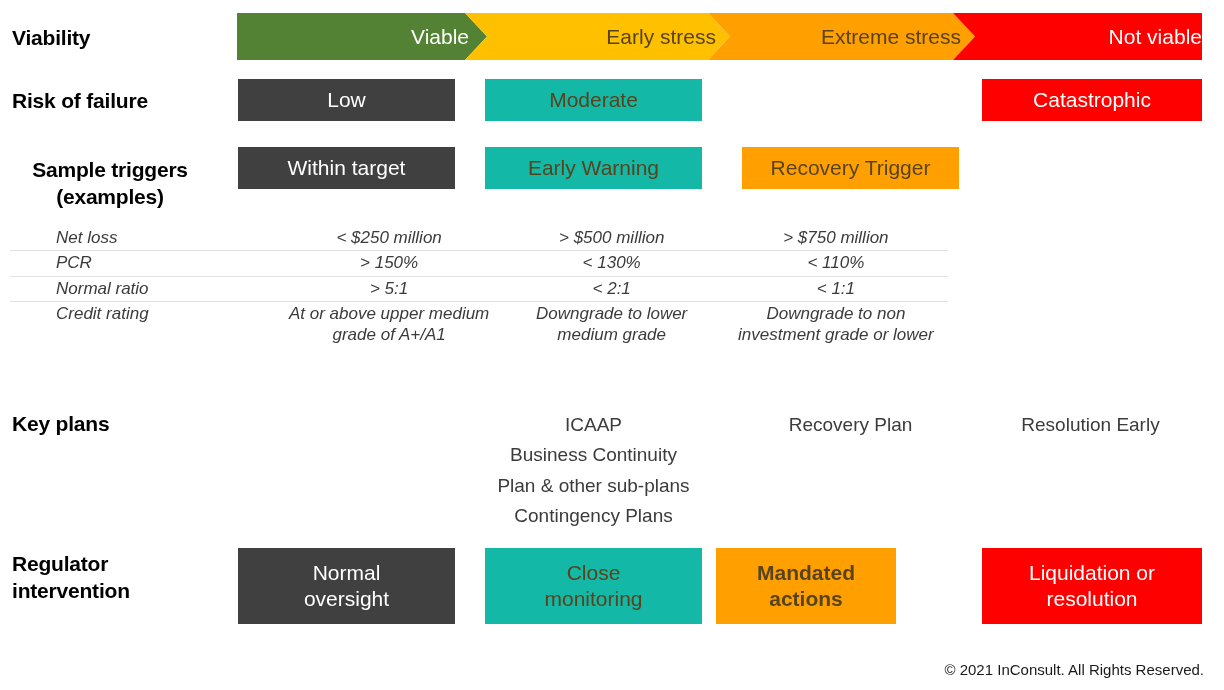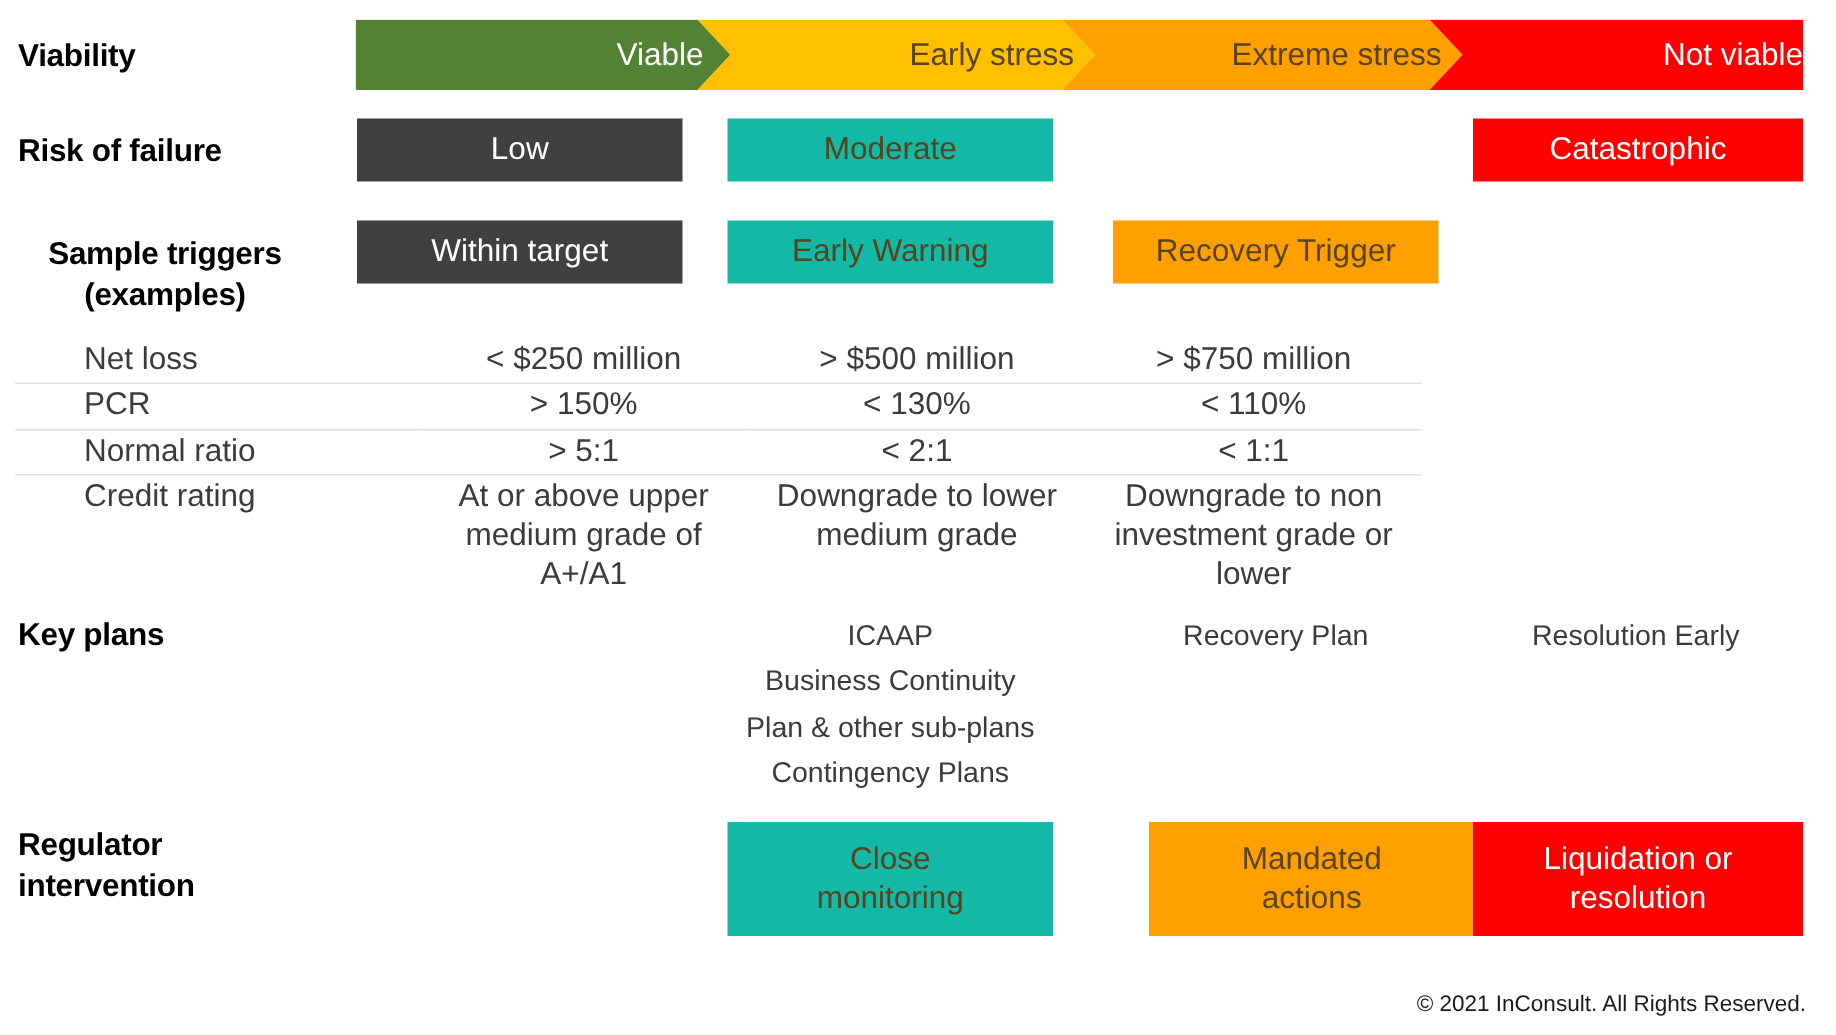--- a/index.html
+++ b/index.html
@@ -101,22 +101,23 @@
   
   .trigger-table {
     position: absolute;
     left: 10px;
     top: 226px;
     width: 938px;
   }
   .trigger-table table {
     width: 100%;
     border-collapse: collapse;
-    font-size: 21px;
+    font-size: 17px;
     color: #3b3b3b;
+    font-style: italic;
   }
   .trigger-table td {
     border-bottom: 1px solid #e2e2e2;
     padding: 1px 4px 2px 4px;
     vertical-align: top;
     line-height: 1.25;
   }
   .trigger-table tr:last-child td { border-bottom: none; }
   .trigger-table td.metric {
     width: 236px;
@@ -244,25 +245,29 @@
 
   <div class="plans-col" style="left:967px; top:410px; width:247px;">
     <div>Resolution Early</div>
   </div>
 
   <div class="row-label" style="left:12px; top:551px; width:200px;">
     <div>Regulator</div>
     <div>intervention</div>
   </div>
 
+  <div class="chip green" style="left:238px; top:548px; width:217px; height:76px; flex-direction:column;">
+    <span>Normal</span>
+    <span>oversight</span>
+  </div>
   <div class="chip yellow" style="left:485px; top:548px; width:217px; height:76px; flex-direction:column;">
     <span>Close</span>
     <span>monitoring</span>
   </div>
-  <div class="chip orange" style="left:766px; top:548px; width:217px; height:76px; flex-direction:column;">
+  <div class="chip orange" style="left:716px; top:548px; width:180px; height:76px; flex-direction:column;font-weight:bold;">
     <span>Mandated</span>
     <span>actions</span>
   </div>
   <div class="chip red" style="left:982px; top:548px; width:220px; height:76px; flex-direction:column;">
     <span>Liquidation or</span>
     <span>resolution</span>
   </div>
 
   <div class="footer">© 2021 InConsult.  All Rights Reserved.</div>
 

